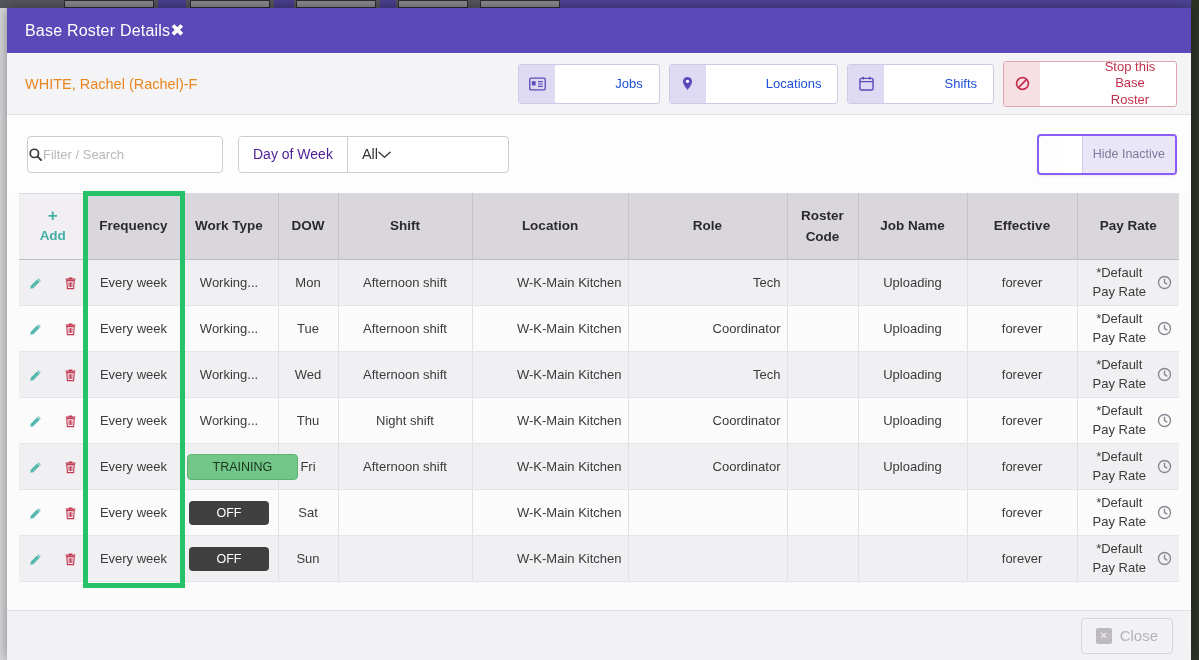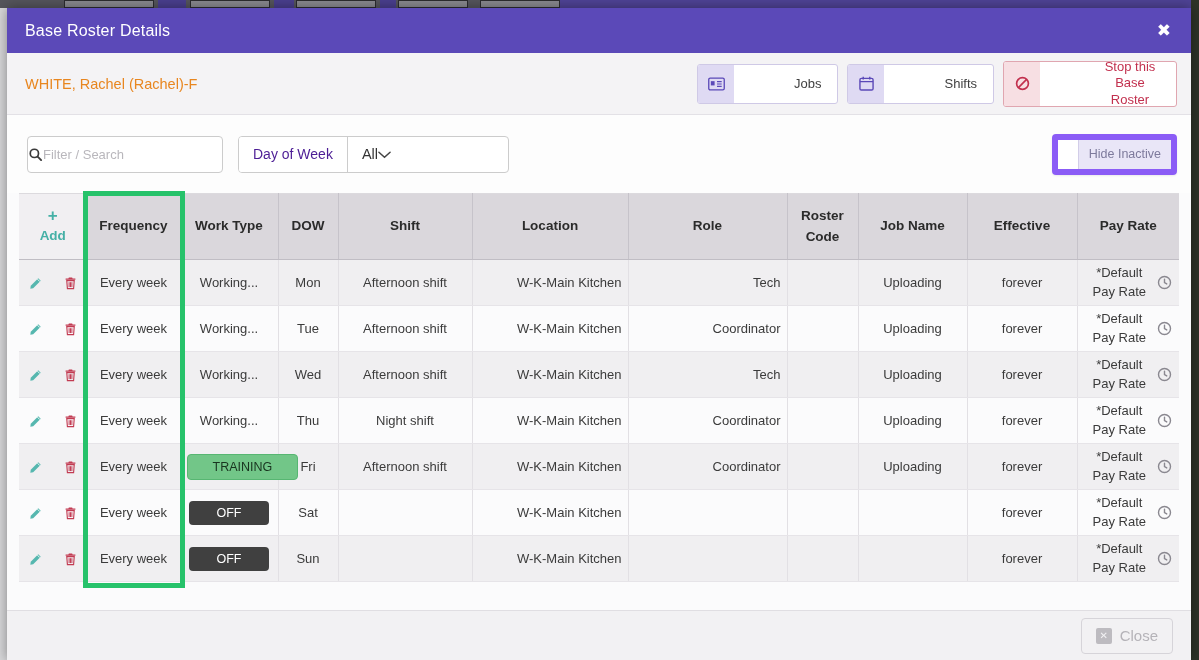--- a/index.html
+++ b/index.html
@@ -13,32 +13,32 @@
   .bg-top .frag.p { background:#4a3f8f; border:none; }
   .bg-purple-strip { position:absolute; left:560px; top:0; width:639px; height:8px; background:#4f4396; }
   .bg-right { position:absolute; right:0; top:0; width:8px; height:660px; background:#2e3328; }
   .bg-left { position:absolute; left:0; top:8px; width:7px; height:652px; background:#d8d8da; }
 
   
   .modal { position:absolute; left:7px; top:8px; width:1184px; height:652px; background:#fbfbfc;
     box-shadow:0 0 12px rgba(0,0,0,.4); }
 
   .m-header { height:45px; background:#5b49b8; display:flex; align-items:center;
-    justify-content:space-between; padding:0 20px 0 18px;gap:24px; }
+    justify-content:flex-start; padding:0 20px 0 18px; }
   .m-title { color:#fff; font-size:16px; letter-spacing:.2px; }
   .m-close { color:#fff; font-size:17px; font-weight:bold; cursor:pointer; line-height:1; }
 
   .m-sub { height:62px; background:#f4f3f5; border-bottom:1px solid #e3e1e6; display:flex;
     align-items:center; justify-content:space-between; padding:0 14px 0 18px; }
   .emp-name { color:#e8861f; font-size:14.5px; }
   .btn-group { display:flex; align-items:center; gap:9px; }
   .pill-btn { display:flex; align-items:stretch; background:#fff; border:1px solid #cfc9e6;
     border-radius:3px; height:40px; cursor:pointer; overflow:hidden;gap:44px; }
   .pill-btn .ico { width:36px; background:#dfdaf3; display:flex; align-items:center; justify-content:center; }
-  .pill-btn .lbl { display:flex; align-items:center; padding:16px 16px; font-size:13px; color:#404040; }
+  .pill-btn .lbl { display:flex; align-items:center; padding:16px 16px; font-size:13px; color:#1d4ed8; }
   .pill-btn.danger { border-color:#e0a6b0; height:46px; }
   .pill-btn.danger .ico { background:#f7dfe3; }
   .pill-btn.danger .lbl { color:#c2304e; padding:0 12px; text-align:center; line-height:1.25;
     max-width:92px; }
 
   .m-filter { height:78px; background:#fdfdfd; display:flex; align-items:center;
     padding:0 14px 0 20px; }
   .search-group { display:flex; align-items:center; height:37px; border:1px solid #ccc;
     border-radius:4px; background:#fff; width:196px; }
   .search-group .s-ico { width:34px; display:flex; align-items:center; justify-content:center; }
@@ -46,22 +46,22 @@
     color:#15803d; background:transparent; padding-right:8px;
     font-family:"Liberation Sans","DejaVu Sans",sans-serif; }
   .search-group input::placeholder { color:#b9b7bc; }
   .dow-group { display:flex; align-items:stretch; height:37px; margin-left:15px;
     border:1px solid #ccc; border-radius:4px; overflow:hidden; background:#fff; }
   .dow-label { display:flex; align-items:center; padding:0 14px; font-size:14px; color:#4c1d95;
     border-right:1px solid #ccc; background:#fff; }
   .dow-select { display:flex; align-items:center; width:160px;
     padding:0 12px 0 14px; font-size:14.5px; color:#333; cursor:pointer; }
   .hide-inactive { margin-left:auto; display:flex; align-items:stretch; height:41px;
-    border:6px solid #8b5cf6; border-radius:4px; overflow:hidden; cursor:pointer;
-    box-shadow:0 1px 2px rgba(0,0,0,.08); }
+    border:2px solid #8b5cf6; border-radius:4px; overflow:hidden; cursor:pointer;
+    box-shadow:0 1px 2px rgba(0,0,0,.08);padding-left:23px; }
   .hide-inactive .blank { width:21px; background:#fff; border-right:1px solid #d2cde8; }
   .hide-inactive .hl { background:#e9e6f7; display:flex; align-items:center; padding:0 10px;
     font-size:12.5px; color:#7d7a9c; text-align:center; line-height:1.3; }
 
   
   .table-wrap { margin:0 12px; }
   table { border-collapse:collapse; width:1160px; table-layout:fixed; font-size:13px; color:#3b3b3b; }
   thead th { background:#dad7dc; height:66px; font-size:13.5px; color:#2b2b2b;
     border-right:1px solid #c6c3ca; border-bottom:1px solid #c0bdc4; border-top:1px solid #dcdade;
     text-align:center; line-height:1.5; font-weight:bold; }
@@ -127,20 +127,29 @@
       <div class="btn-group">
         <div class="pill-btn">
           <span class="ico">
             <svg viewBox="0 0 18 14" width="17" height="14">
                 <rect x="0.8" y="0.8" width="16.4" height="12.4" rx="1.5" fill="none" stroke="#5b49b8" stroke-width="1.4"></rect>
                 <rect x="3" y="4" width="4" height="4.5" fill="#5b49b8"></rect>
                 <path d="M9.5 4.5h5M9.5 7h5M9.5 9.5h5" stroke="#5b49b8" stroke-width="1.2"></path>
               </svg>
           </span>
           <span class="lbl">Jobs</span>
+        </div>
+        <div class="pill-btn">
+          <span class="ico">
+            <svg viewBox="0 0 12 16" width="11" height="15">
+                <path d="M6 0.8C3.2 0.8 1 3 1 5.8 1 9.3 6 15 6 15s5-5.7 5-9.2C11 3 8.8 0.8 6 0.8z" fill="#5b49b8"></path>
+                <circle cx="6" cy="5.6" r="1.8" fill="#fff"></circle>
+              </svg>
+          </span>
+          <span class="lbl">Locations</span>
         </div>
         <div class="pill-btn">
           <span class="ico">
             <svg viewBox="0 0 16 16" width="15" height="15">
                 <rect x="1" y="2.5" width="14" height="12.5" rx="1.5" fill="none" stroke="#5b49b8" stroke-width="1.5"></rect>
                 <path d="M4.5 0.8v3M11.5 0.8v3" stroke="#5b49b8" stroke-width="1.5"></path>
                 <path d="M1 6h14" stroke="#5b49b8" stroke-width="1.2"></path>
               </svg>
           </span>
           <span class="lbl">Shifts</span>

